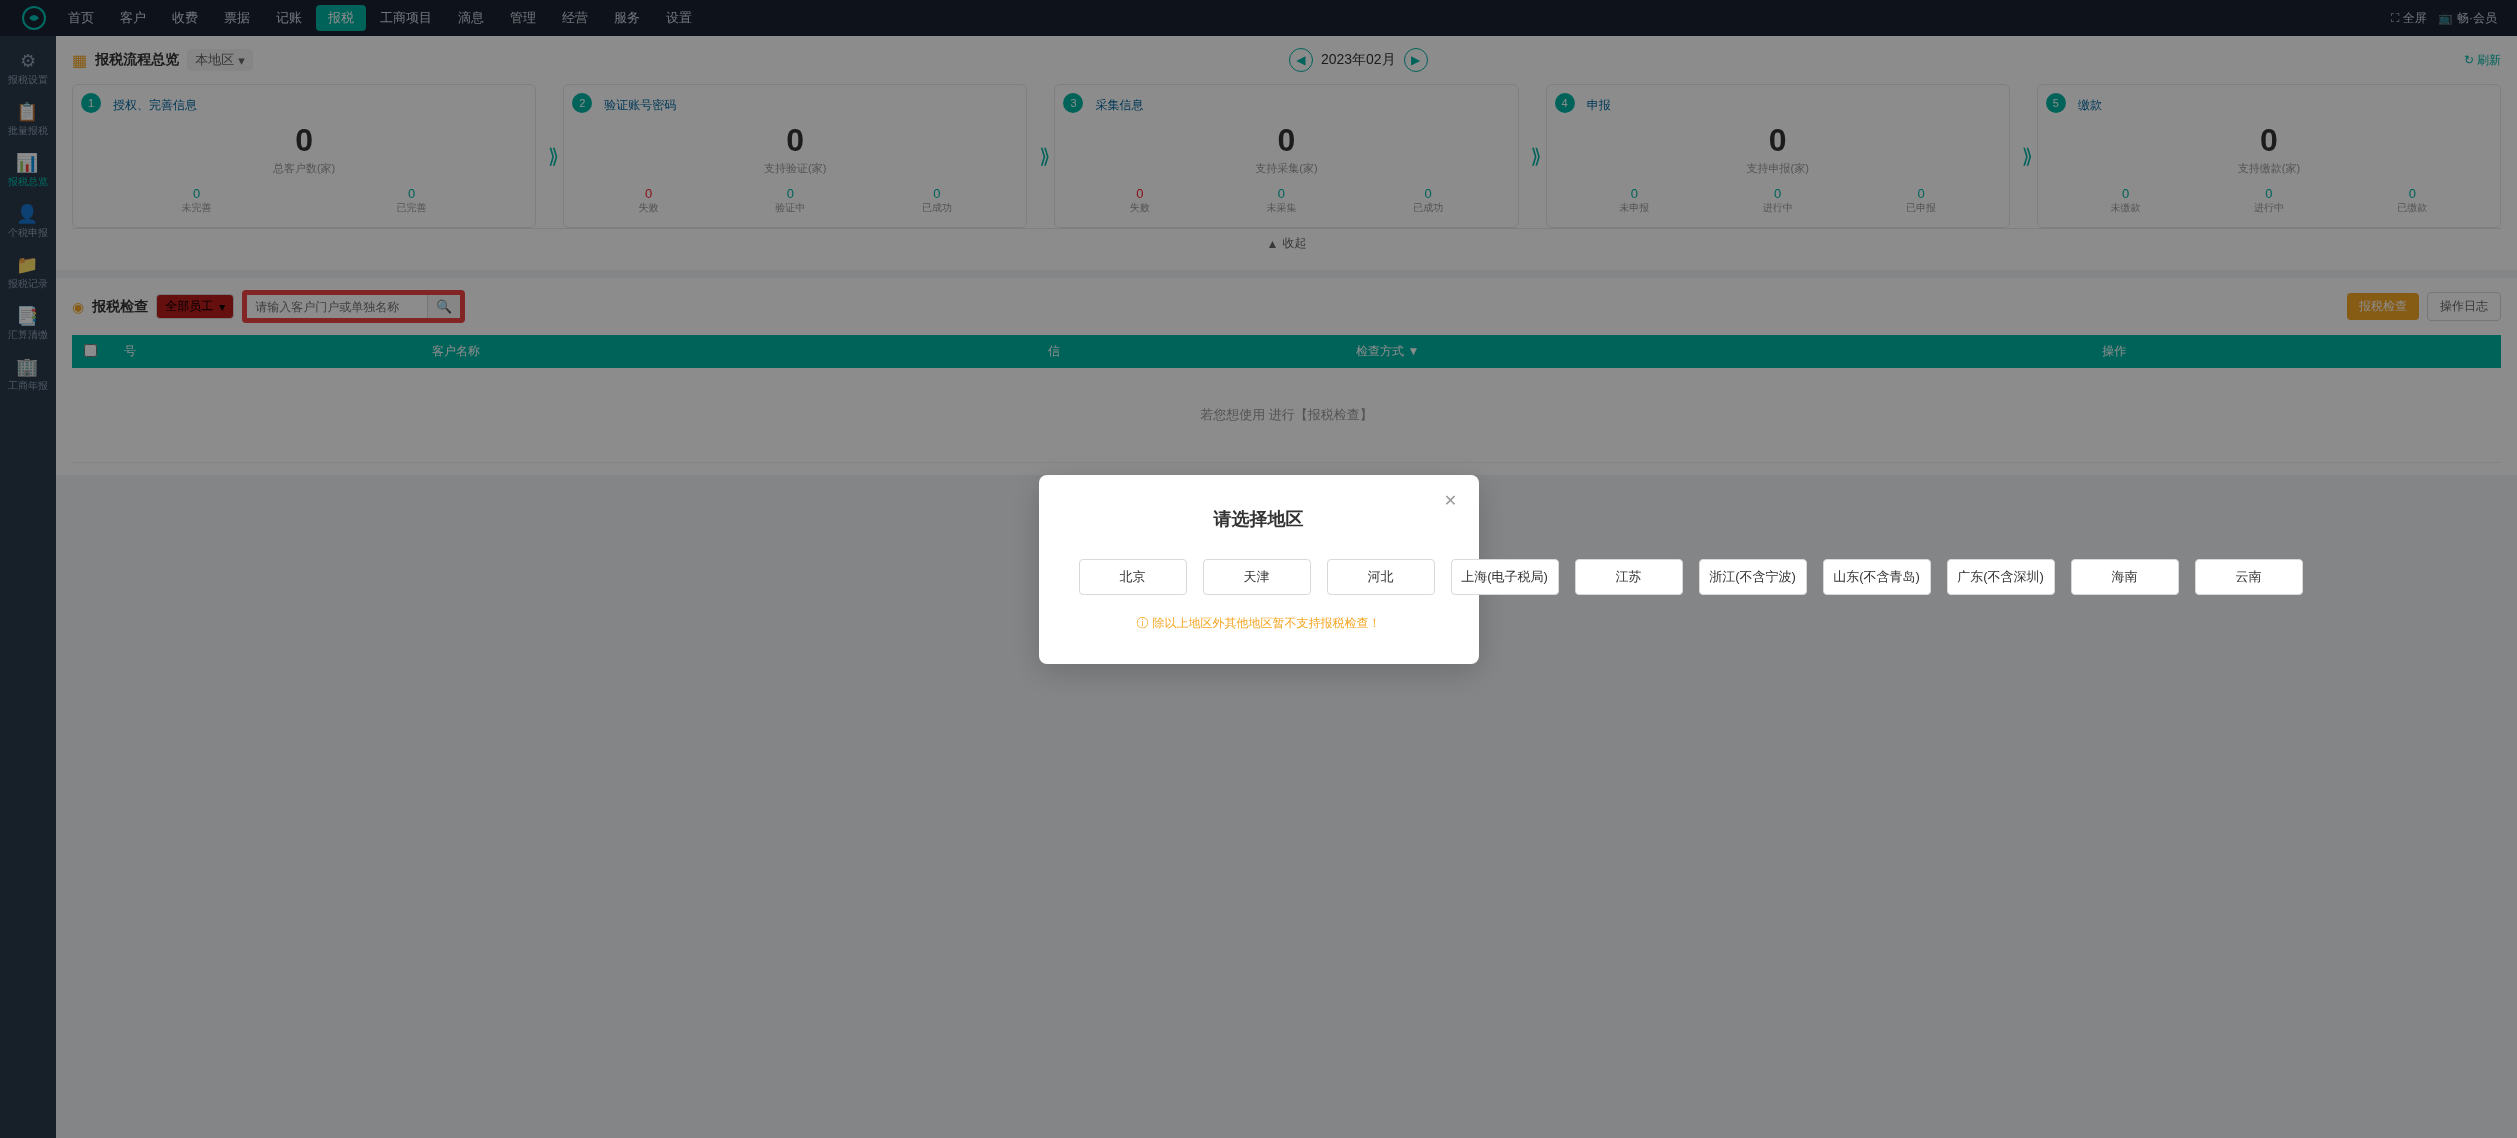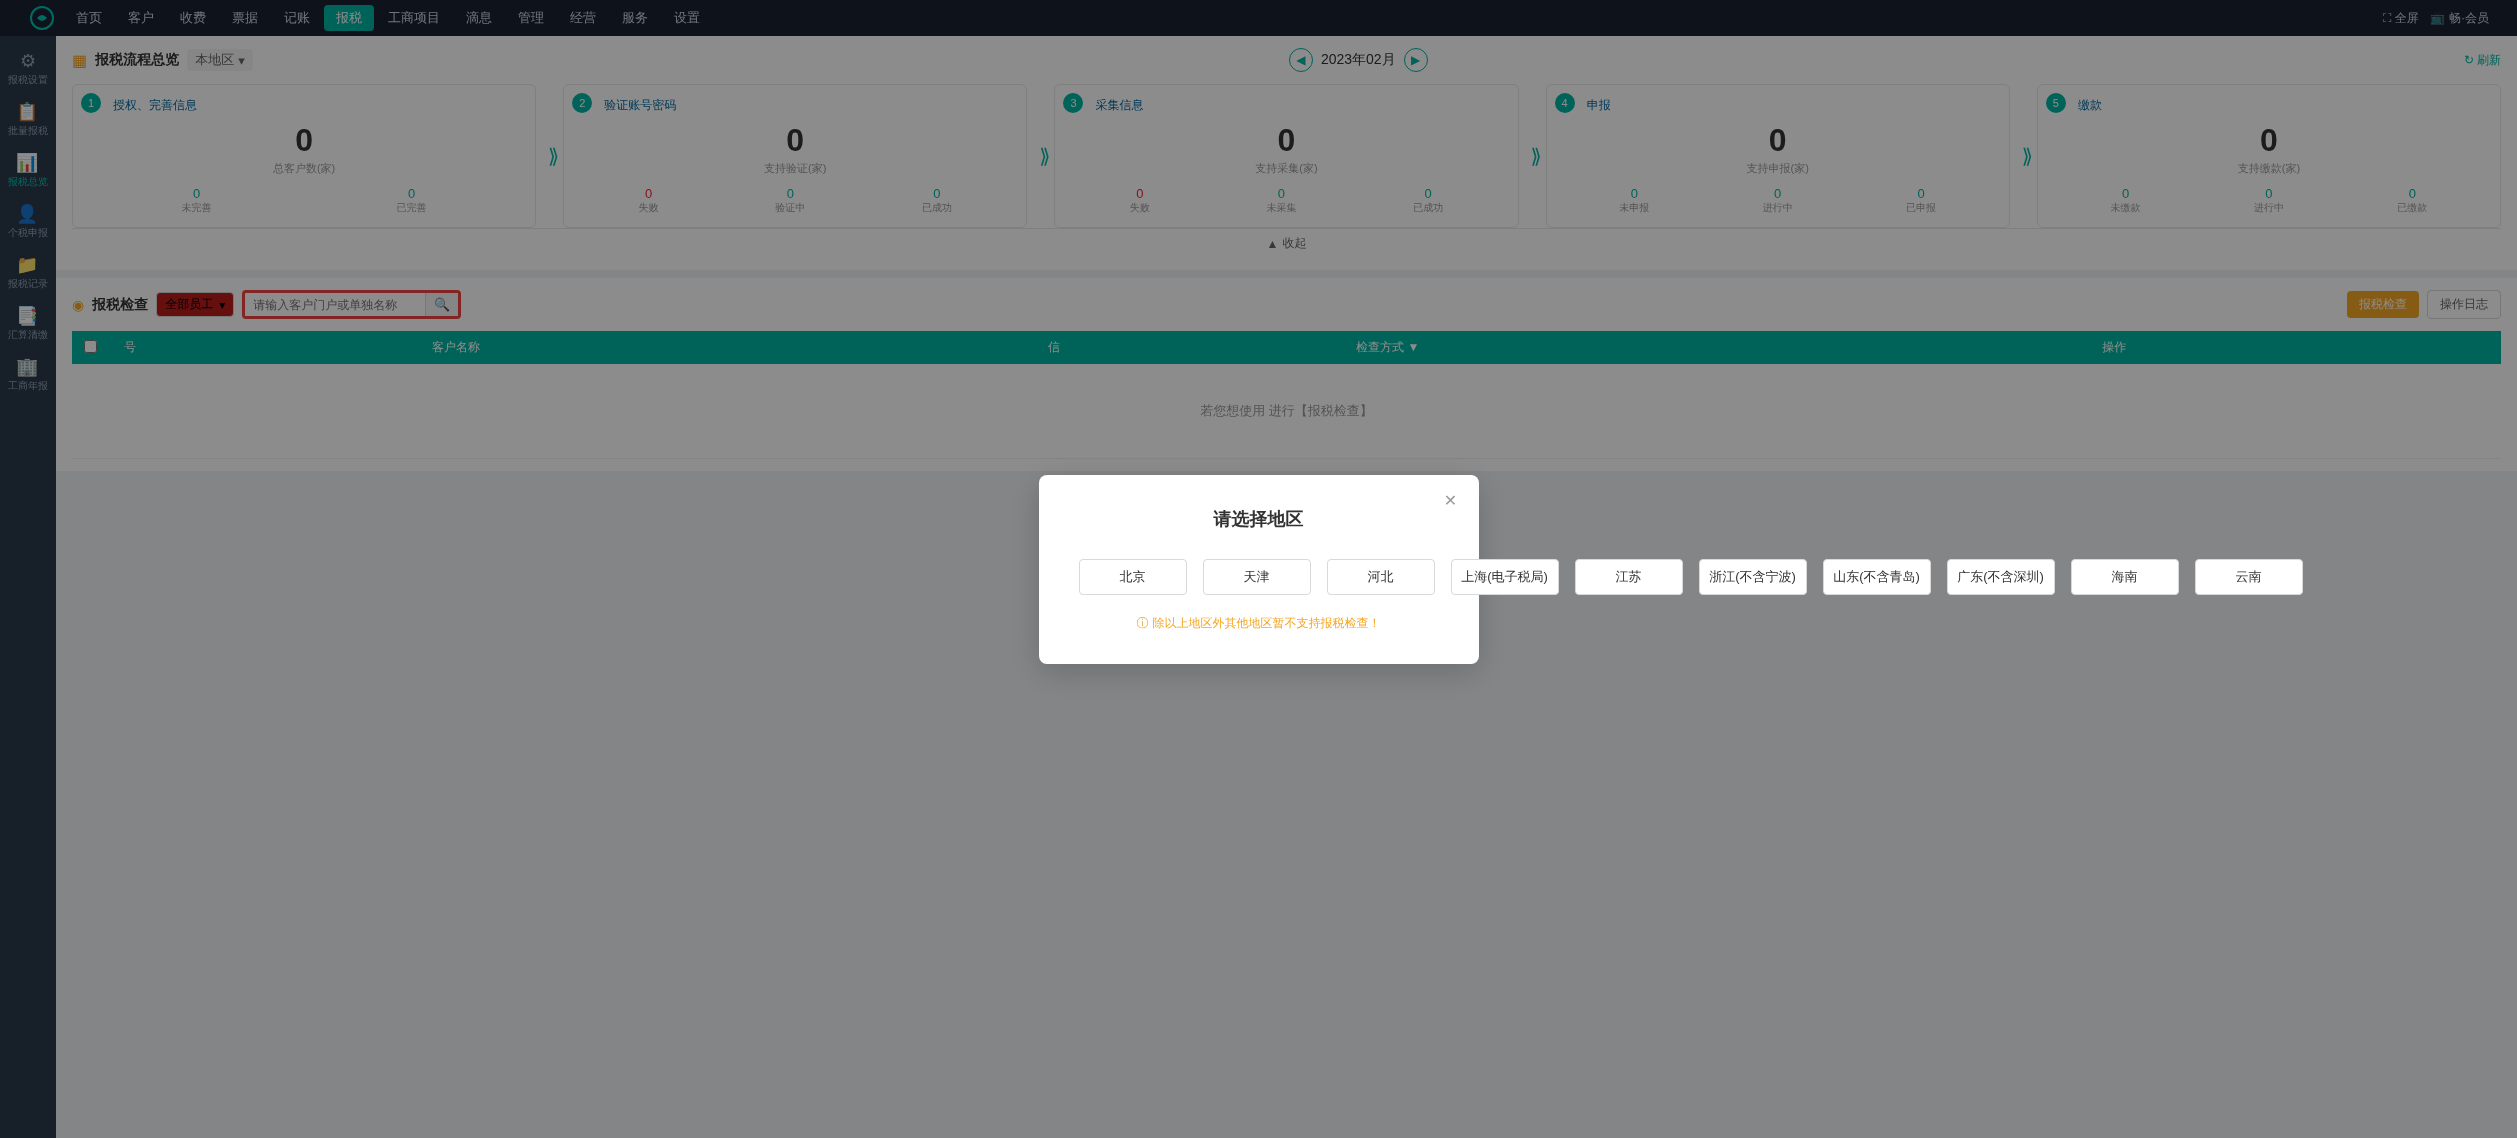--- a/index.html
+++ b/index.html
@@ -4,21 +4,21 @@
   <style>
     * { margin: 0; padding: 0; box-sizing: border-box; }
     body { font-family: 'Microsoft YaHei', '微软雅黑', Arial, sans-serif; font-size: 13px; background: #f0f2f5; overflow: hidden; }
 
     
     .top-nav {
       height: 36px;
       background: #1a2332;
       display: flex;
       align-items: center;
-      padding: 0 28px;
+      padding: 0 20px;
       position: relative;
       z-index: 100;
     }
     .top-nav-logo {
       width: 28px; height: 28px; margin-right: 8px;
       display: flex; align-items: center; justify-content: center;
     }
     .top-nav-logo svg { width: 24px; height: 24px; }
     .top-nav-items {
       display: flex; align-items: center; flex: 1; gap: 2px;
@@ -105,21 +105,21 @@
     }
     .check-header {
       display: flex; align-items: center; gap: 8px; margin-bottom: 12px;
     }
     .check-title { font-size: 14px; font-weight: bold; color: #333; display: flex; align-items: center; gap: 4px; }
     .check-filter { 
       display: flex; align-items: center; gap: 6px; font-size: 12px;
       background: #b91c1c; border: 1px solid #d9d9d9; border-radius: 4px; padding: 3px 8px; cursor: pointer;
     }
     .check-search {
-      display: flex; align-items: center; border: 3px solid #ef4444; border-radius: 4px; overflow: hidden;
+      display: flex; align-items: center; border: 5px solid #ef4444; border-radius: 4px; overflow: hidden;
     }
     .check-search input {
       border: none; outline: none; padding: 4px 8px; font-size: 12px; width: 180px; color: #999;
     }
     .check-search-btn {
       padding: 4px 8px; background: #f5f5f5; cursor: pointer; border-left: 1px solid #d9d9d9;
     }
     .btn-check { background: #f5a623; color: #fff; border: none; border-radius: 4px; padding: 5px 12px; cursor: pointer; font-size: 12px; }
     .btn-log { background: #fff; color: #666; border: 1px solid #d9d9d9; border-radius: 4px; padding: 5px 12px; cursor: pointer; font-size: 12px; margin-left: 8px; }
     .check-header-right { margin-left: auto; display: flex; align-items: center; }

